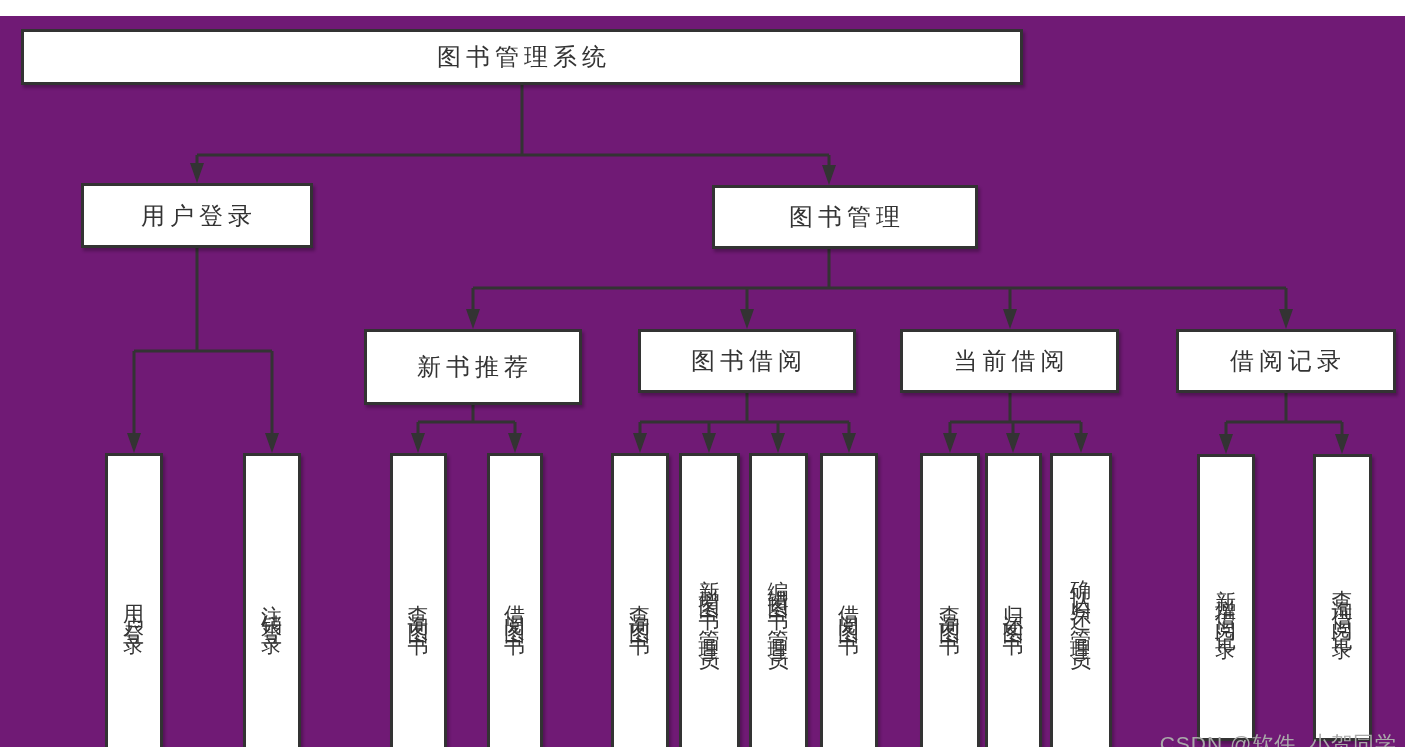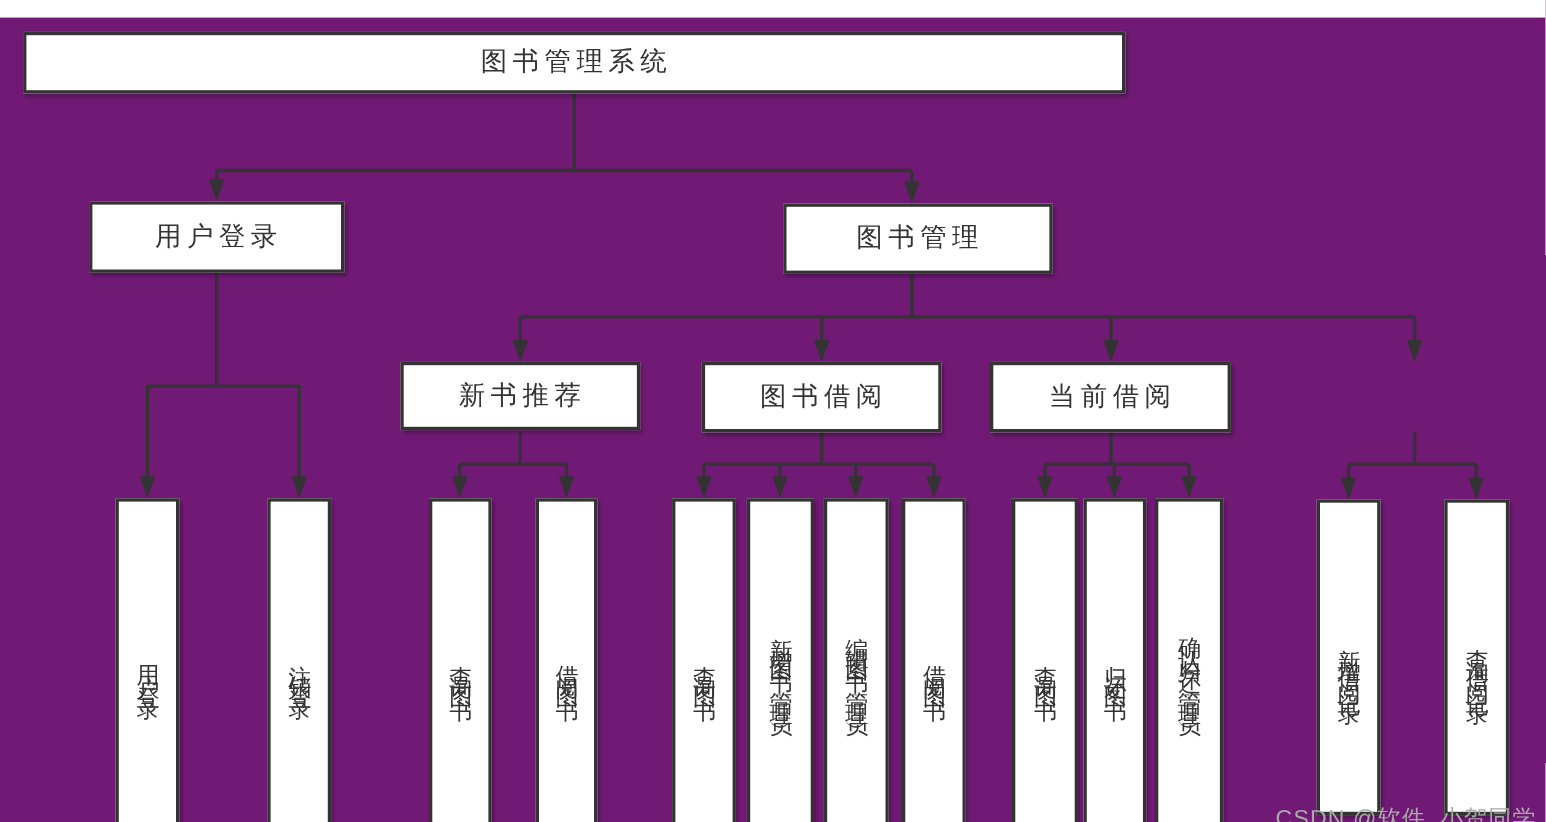--- a/index.html
+++ b/index.html
@@ -84,32 +84,35 @@
     </g>
   </svg>
 
   <div class="box" style="left:21px;top:13px;width:1002px;height:56px">
     <span class="hlabel">图书管理系统</span>
   </div>
 
   <div class="box" style="left:81px;top:167px;width:232px;height:65px">
     <span class="hlabel">用户登录</span>
   </div>
-  <div class="box" style="left:712px;top:169px;width:245px;height:64px">
+  <div class="box" style="left:712px;top:169px;width:266px;height:64px">
     <span class="hlabel">图书管理</span>
   </div>
 
-  <div class="box" style="left:364px;top:313px;width:218px;height:62px">
+  <div class="box" style="left:364px;top:313px;width:218px;height:76px">
     <span class="hlabel">新书推荐</span>
   </div>
   <div class="box" style="left:900px;top:313px;width:219px;height:64px">
     <span class="hlabel">当前借阅</span>
   </div>
   <div class="box" style="left:638px;top:313px;width:218px;height:64px">
     <span class="hlabel">图书借阅</span>
+  </div>
+  <div class="box" style="left:1176px;top:313px;width:220px;height:64px">
+    <span class="hlabel">借阅记录</span>
   </div>
 
   <div class="box" style="left:105px;top:437px;width:58px;height:300px">
     <span class="vlabel">用户登录</span>
   </div>
   <div class="box" style="left:243px;top:437px;width:58px;height:300px">
     <span class="vlabel">注销登录</span>
   </div>
 
   <div class="box" style="left:390px;top:437px;width:57px;height:300px">

